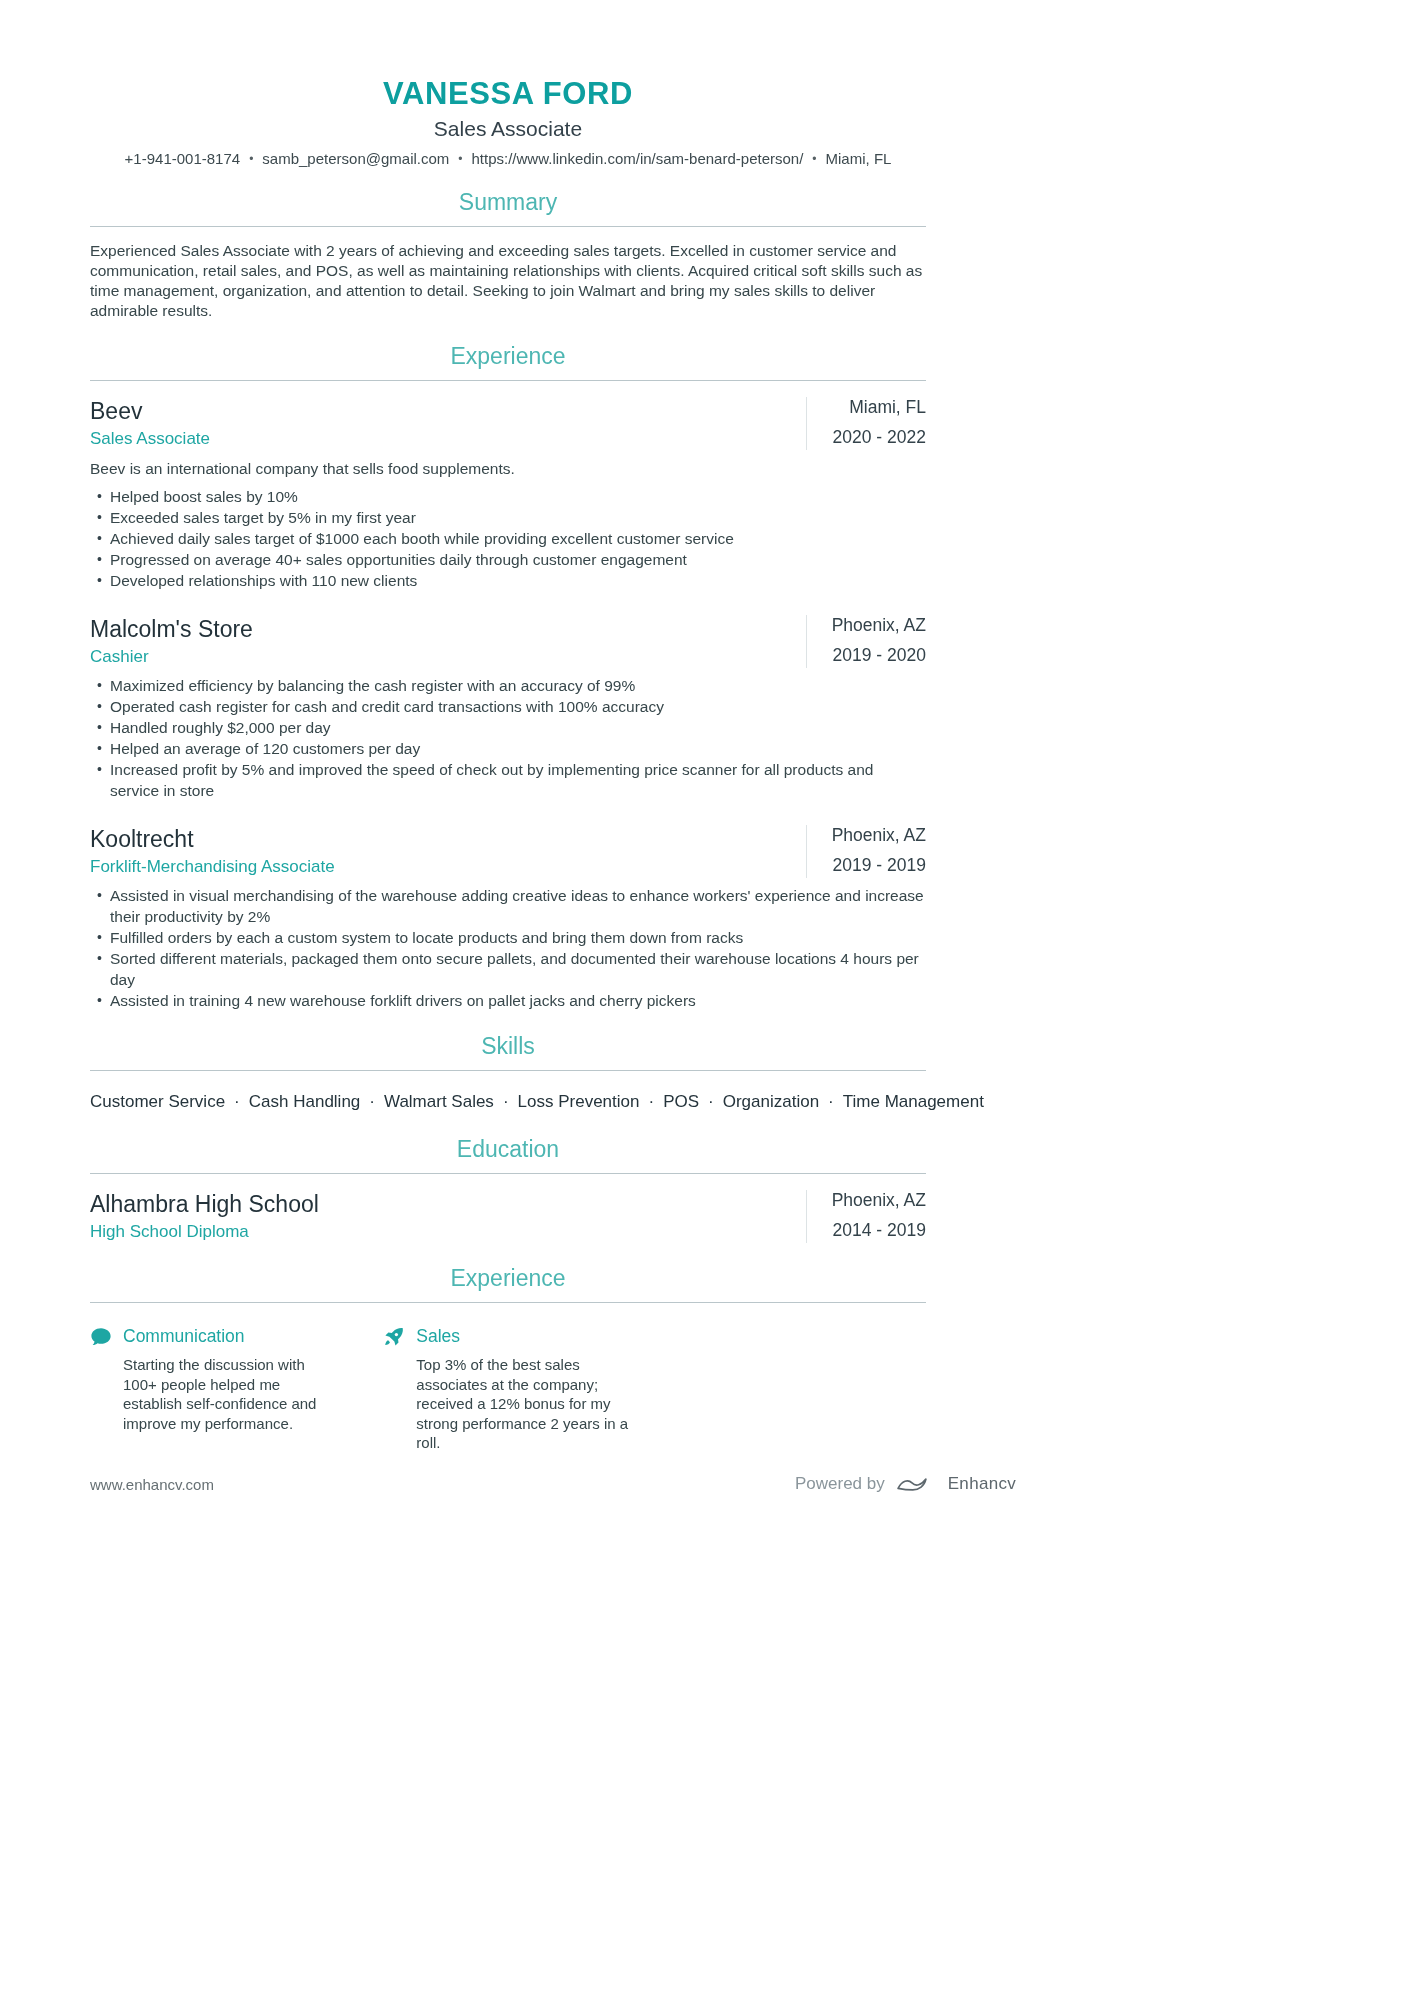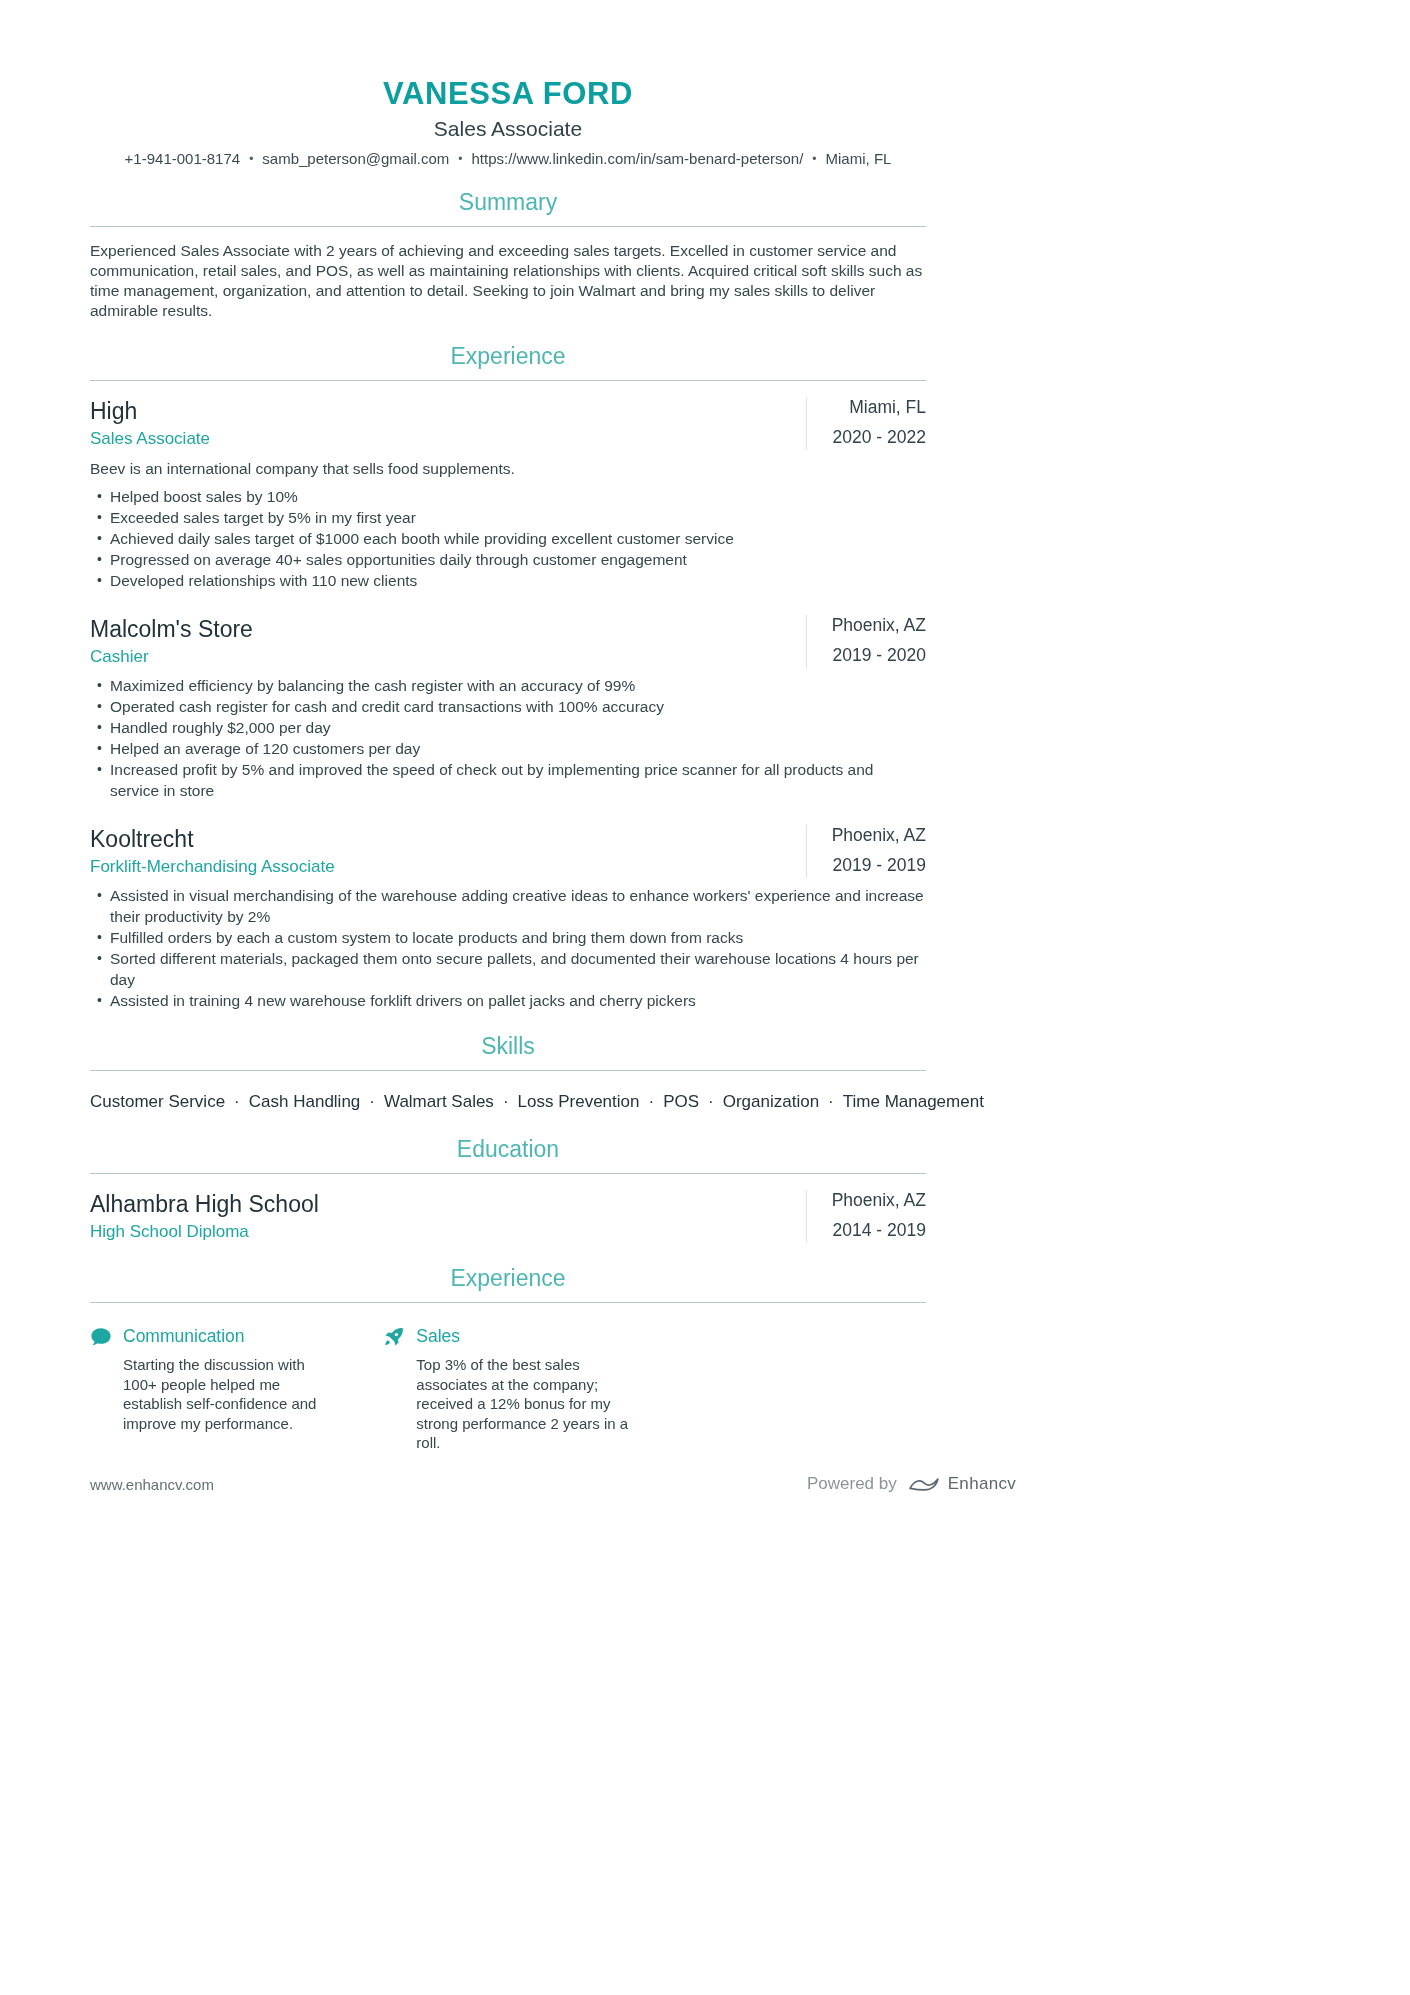--- a/index.html
+++ b/index.html
@@ -53,21 +53,21 @@
   .s-icon{flex:none;width:22px;height:22px;color:var(--accent);margin-top:1px;}
   .s-icon svg{width:100%;height:100%;display:block;}
   .s-title{font-size:17.5px;color:var(--accent);line-height:22px;}
   .s-text{margin:8px 0 0;font-size:15px;line-height:19.5px;color:var(--text);}
 
   
   .pagefoot{position:absolute;left:90px;top:1474px;width:926px;display:flex;justify-content:space-between;align-items:center;}
   .site-link{font-size:15px;color:#667074;text-decoration:none;}
   .powered{display:flex;align-items:center;gap:10px;}
   .powered-label{font-size:17px;color:var(--muted);}
-  .brand{display:flex;align-items:center;gap:7px;color:#5d676d;}
+  .brand{display:flex;align-items:center;gap:19px;color:#5d676d;}
   .brand-logo{width:34px;height:19px;color:#5d676d;}
   .brand-logo svg{width:100%;height:100%;display:block;}
   .brand-name{font-size:17px;color:#5d676d;letter-spacing:.3px;}
 </style>
 </head>
 <body>
 
 <div class="page">
   <div class="content">
 
@@ -83,21 +83,21 @@
       <h2 class="section-head">Summary</h2>
       <p class="summary-text">Experienced Sales Associate with 2 years of achieving and exceeding sales targets. Excelled in customer service and communication, retail sales, and POS, as well as maintaining relationships with clients. Acquired critical soft skills such as time management, organization, and attention to detail. Seeking to join Walmart and bring my sales skills to deliver admirable results.</p>
     </section>
 
     <section class="rsection">
       <h2 class="section-head">Experience</h2>
 
       <article class="job first">
         <div class="job-head">
           <div class="job-left">
-            <div class="company">High</div>
+            <div class="company">Beev</div>
             <div class="role">Sales Associate</div>
           </div>
           <div class="job-meta">
             <div class="loc">Miami, FL</div>
             <div class="dates">2020 - 2022</div>
           </div>
         </div>
         <p class="job-desc">Beev is an international company that sells food supplements.</p>
         <ul class="bullets">
           <li>Helped boost sales by 10%</li>

